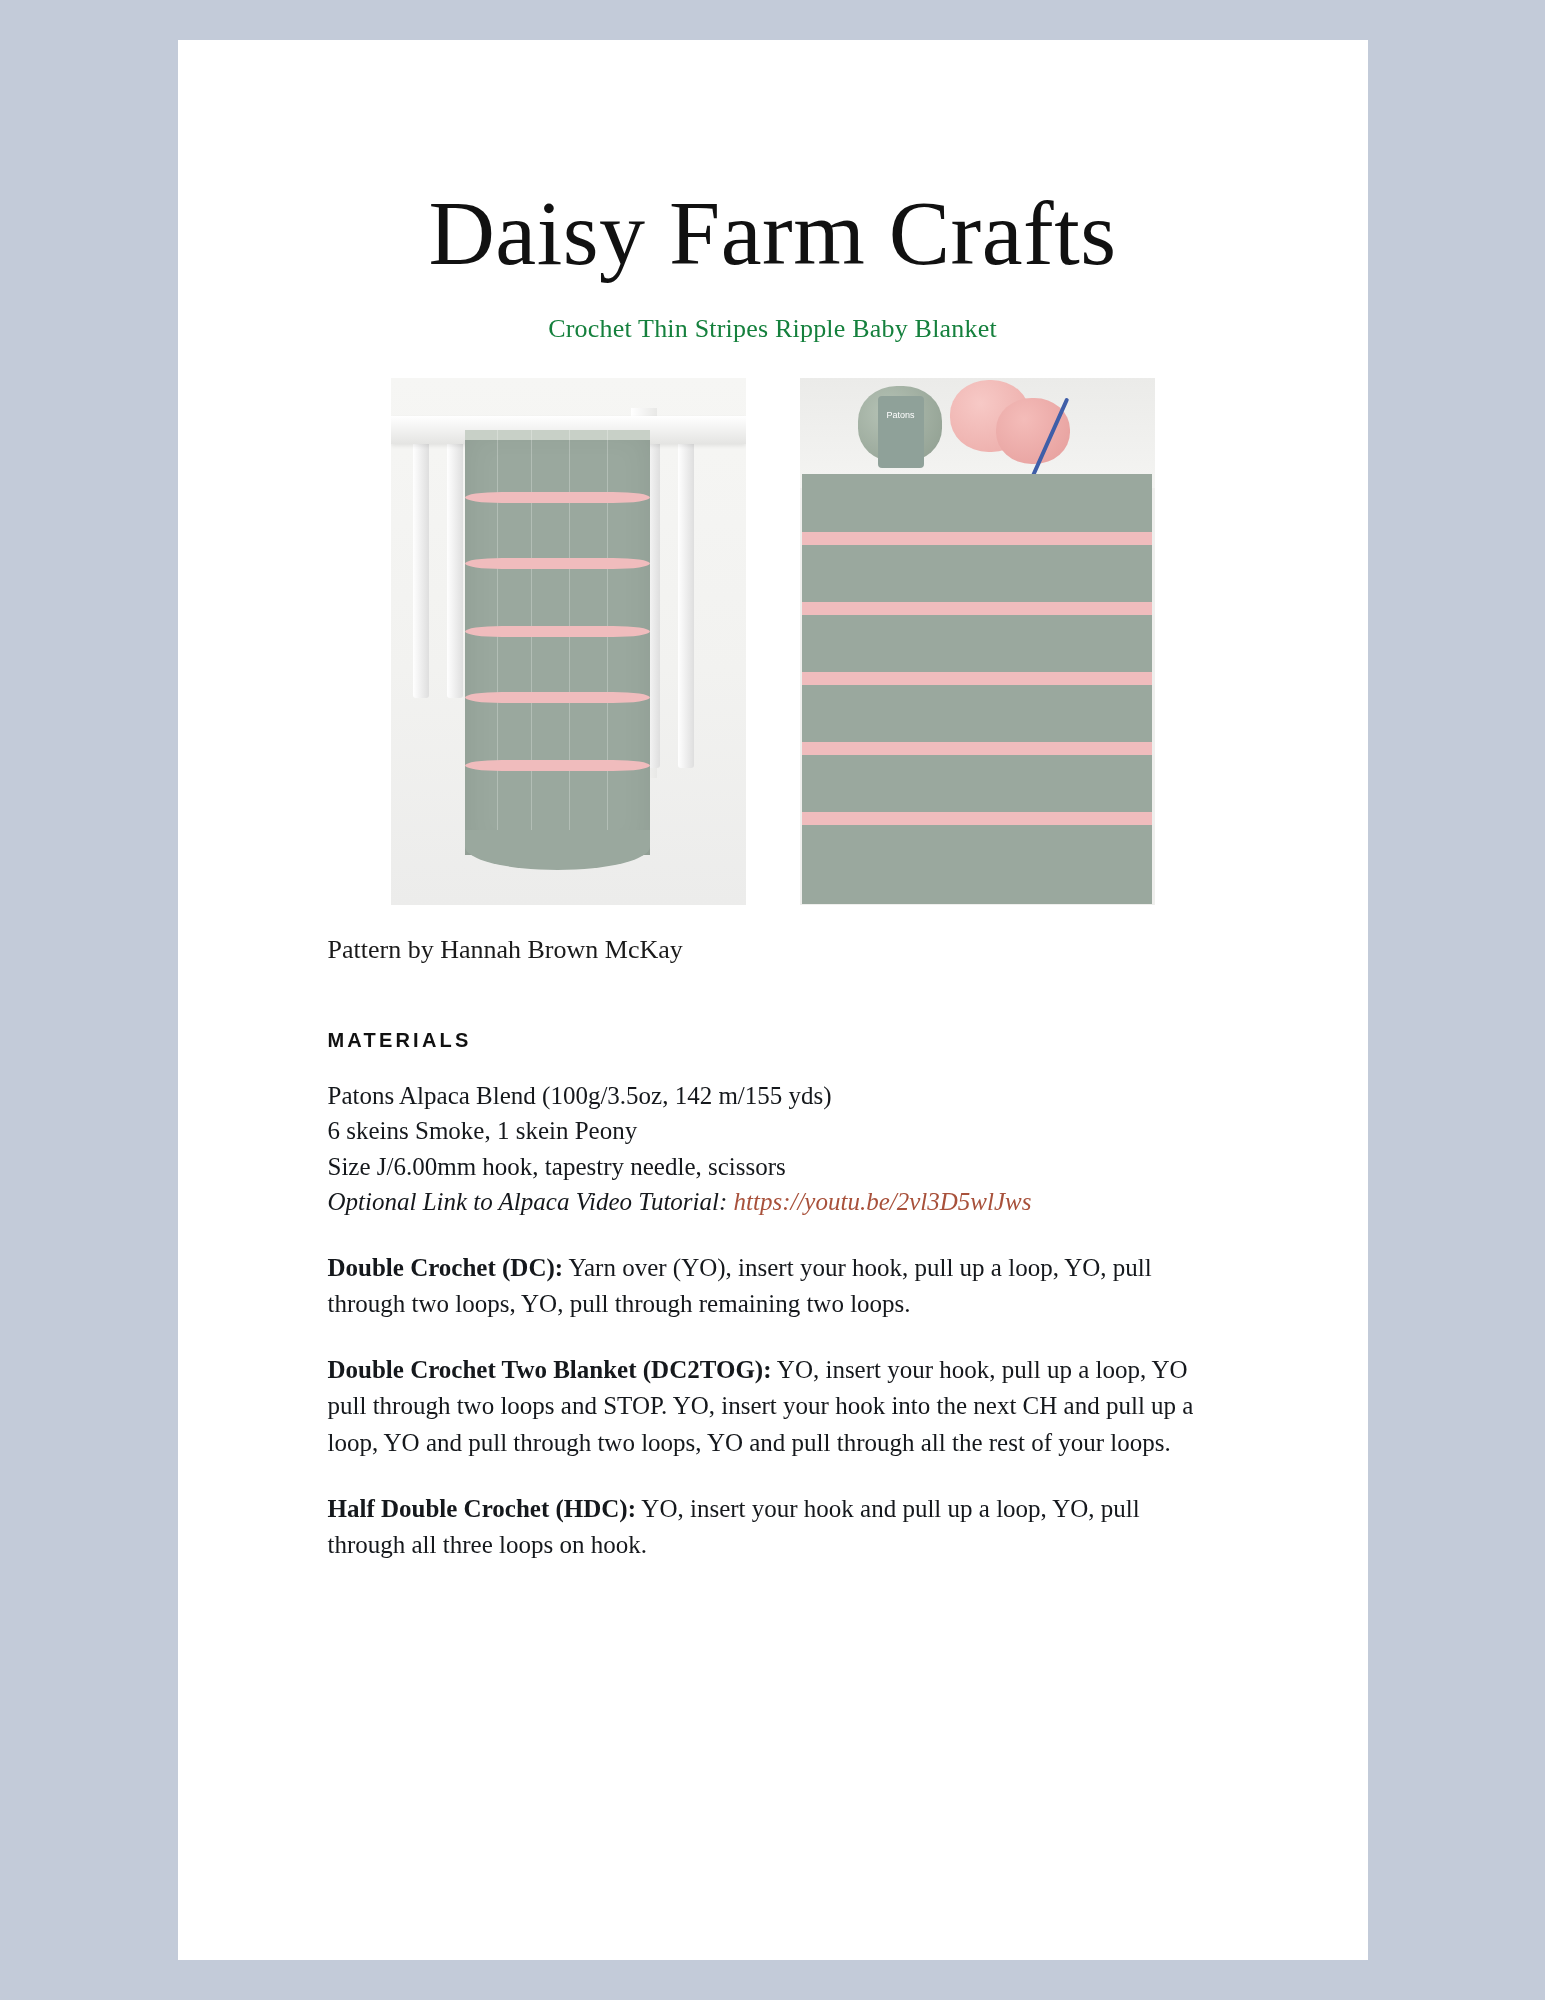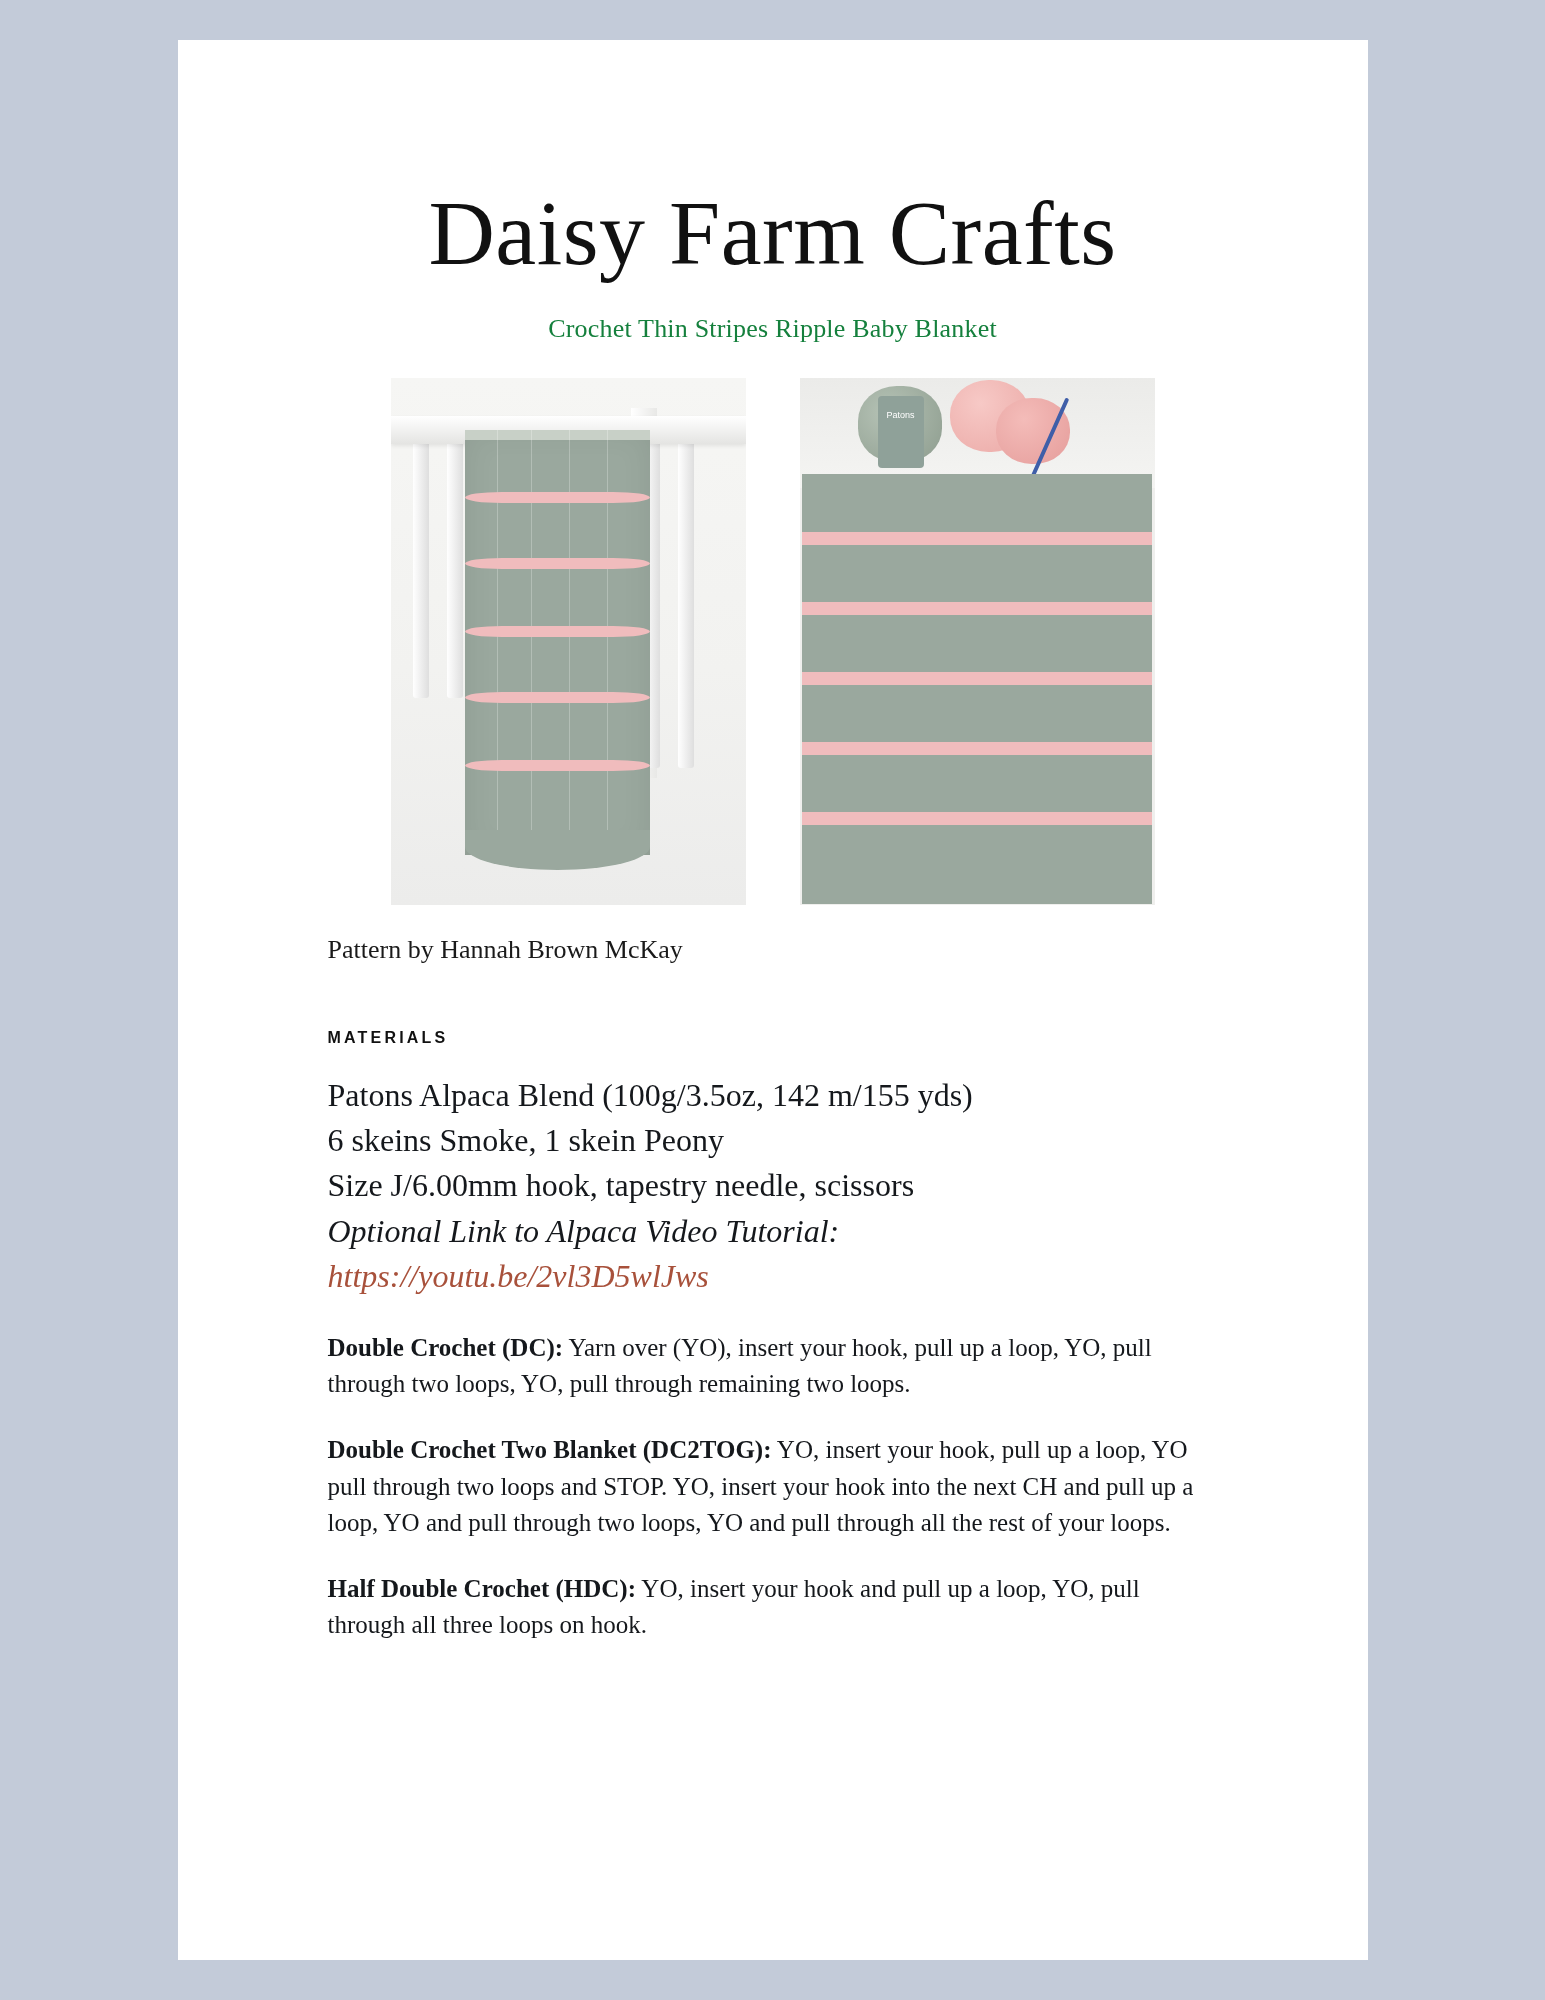--- a/index.html
+++ b/index.html
@@ -139,28 +139,28 @@
     background:#f0bcbd;
   }
   .credit {
     text-align:left;
     font-size:26px;
     color:#1a1a1a;
     margin-top: 30px;
   }
   h2.section {
     font-family: "Liberation Sans", sans-serif;
-    font-size: 16px;
+    font-size: 20px;
     font-weight: 700;
     letter-spacing: 3.2px;
     color: #111;
     margin: 64px 0 0 0;
   }
   .materials {
-    font-size: 32px;
+    font-size: 25px;
     line-height: 1.42;
     color:#15181c;
     margin-top: 26px;
   }
   .materials .ital { font-style: italic; }
   .link { color:#a8513b; text-decoration: none; }
   .stitch-p {
     font-size: 25px;
     line-height: 1.45;
     color:#15181c;

